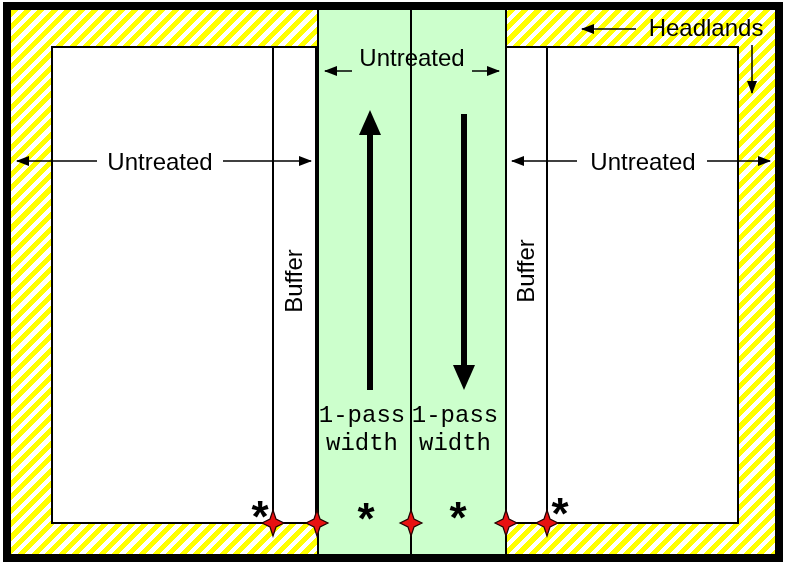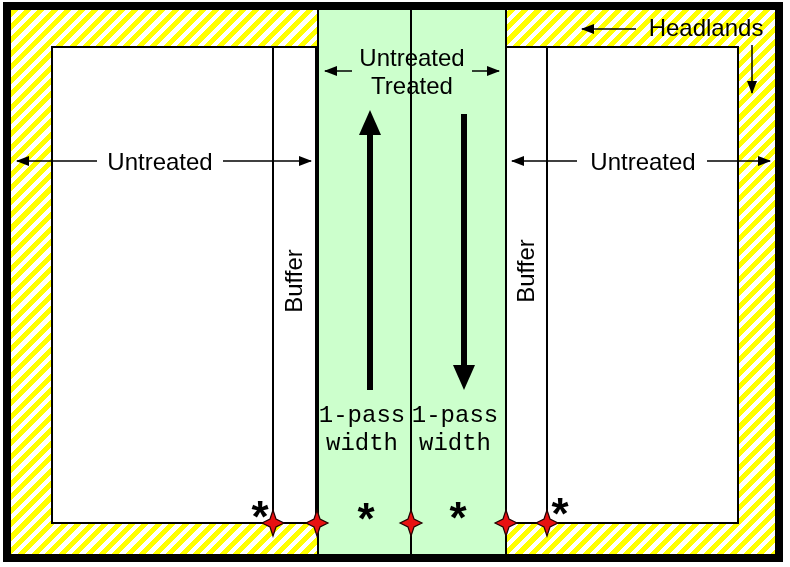--- a/index.html
+++ b/index.html
@@ -57,21 +57,20 @@
 
   <div class="abs plot-box" id="left-box"></div>
   <div class="abs plot-box" id="right-box"></div>
   <div class="abs buffer-line" id="left-buffer-line"></div>
   <div class="abs buffer-line" id="right-buffer-line"></div>
 
   <div class="abs lbl" id="headlands-label">Headlands</div>
 
   <div class="abs lbl" id="fungicide-label">
     <div>Untreated</div>
-    <div>Treated</div>
   </div>
 
   <div class="abs lbl" id="untreated-left-label">Untreated</div>
   <div class="abs lbl" id="untreated-right-label">Untreated</div>
 
   <div class="abs lbl buffer-lbl" id="buffer-left-label">Buffer</div>
   <div class="abs lbl buffer-lbl" id="buffer-right-label">Buffer</div>
 
   <div class="abs lbl pass-lbl" id="pass-left-label">
     <div>1-pass</div>

